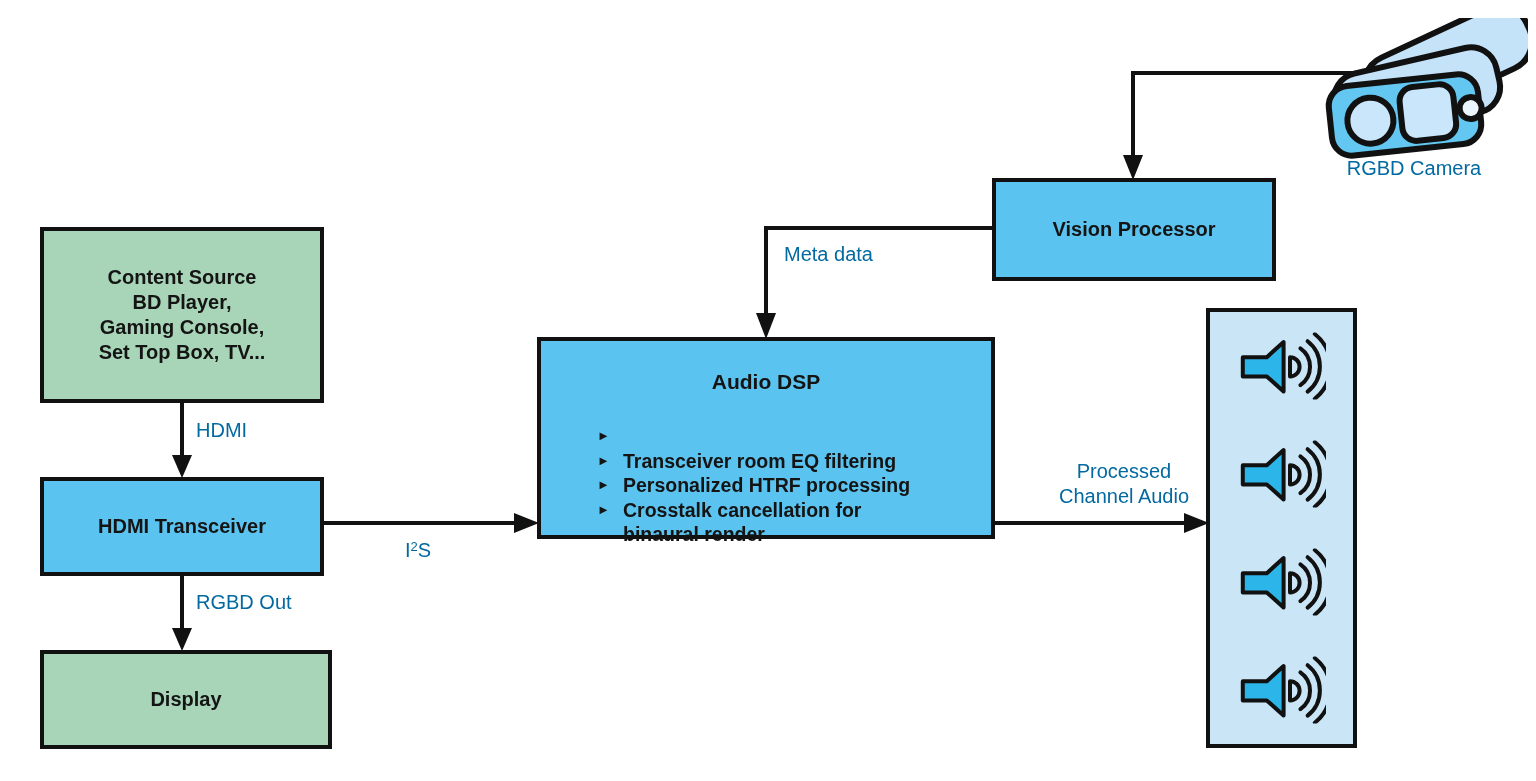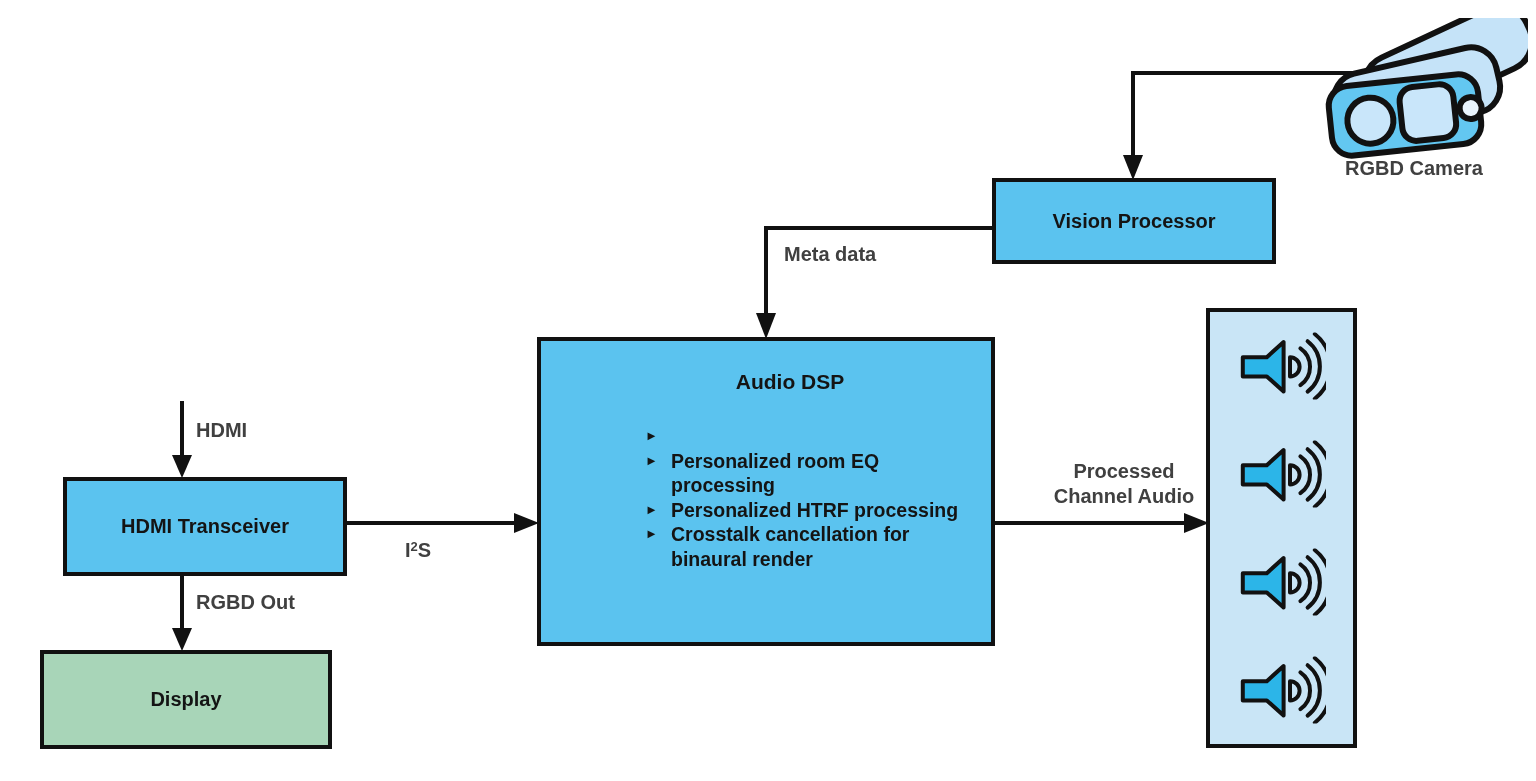--- a/index.html
+++ b/index.html
@@ -21,39 +21,39 @@
     text-align:center;
     font-weight:bold;
     font-size:20px;line-height:25px;
     color:#141414;
   }
   .green{background:#A8D5B8;}
   .blue{background:#5BC3EF;}
   .panel{background:#C9E5F6;}
 
   #content-source{left:40px;top:227px;width:284px;height:176px;}
-  #hdmi-transceiver{left:40px;top:477px;width:284px;height:99px;margin-left:23px;}
+  #hdmi-transceiver{left:40px;top:477px;width:284px;height:99px;}
   #display-box{left:40px;top:650px;width:292px;height:99px;}
-  #audio-dsp{left:537px;top:337px;width:458px;height:309px;justify-content:flex-start;align-items:stretch;text-align:left;padding-left:48px;}
-  #vision-processor{left:992px;top:178px;width:284px;height:86px;}
+  #audio-dsp{left:537px;top:337px;width:458px;height:202px;justify-content:flex-start;align-items:stretch;text-align:left;}
+  #vision-processor{left:992px;top:178px;width:284px;height:103px;}
   #speaker-panel{left:1206px;top:308px;width:151px;height:440px;justify-content:space-around;}
 
   .dsp-title{text-align:center;margin-top:28px;font-size:21px;}
   .bullets{
     margin:30px 14px 0 56px;
     display:grid;
     grid-template-columns:26px 1fr;
     font-size:19.5px;line-height:24.5px;
   }
   .bullets .marker{font-size:13px;line-height:24.5px;}
 
   .edge-label{
     position:absolute;
-    font-weight:bold;font-size:20px;line-height:25px;
-    color:#404040;white-space:nowrap;
+    font-weight:normal;font-size:20px;line-height:25px;
+    color:#0369a1;white-space:nowrap;
   }
   .center{text-align:center;transform:translateX(-50%);}
   sup.i2s{font-size:13px;vertical-align:6px;}
 
   .spk{width:88px;height:70px;display:block;}
   #camera-art{position:absolute;left:1322px;top:18px;width:206px;height:150px;}
 </style>
 </head>
 <body>
 
@@ -77,36 +77,42 @@
     <g fill="#111111" stroke="none">
       <polygon points="172,455 192,455 182,478"></polygon>
       <polygon points="172,628 192,628 182,651"></polygon>
       <polygon points="514,513 514,533 539,523"></polygon>
       <polygon points="1184,513 1184,533 1209,523"></polygon>
       <polygon points="1123,155 1143,155 1133,180"></polygon>
       <polygon points="756,313 776,313 766,339"></polygon>
     </g>
   </svg>
 
+  <div class="box green" id="content-source">
+    <div>Content Source</div>
+    <div>BD Player,</div>
+    <div>Gaming Console,</div>
+    <div>Set Top Box, TV...</div>
+  </div>
 
   <div class="box blue" id="hdmi-transceiver">
     <div>HDMI Transceiver</div>
   </div>
 
   <div class="box green" id="display-box">
     <div>Display</div>
   </div>
 
   <div class="box blue" id="audio-dsp">
     <div class="dsp-title">Audio DSP</div>
     <div class="bullets">
       <span class="marker">►</span>
       <span class="marker"></span>
       <span class="marker">►</span>
-      <span>Personalized room EQ processing</span>
+      <span>Transceiver room EQ filtering</span>
       <span class="marker">►</span>
       <span>Personalized HTRF processing</span>
       <span class="marker">►</span>
       <span>Crosstalk cancellation for</span>
       <span class="marker"></span>
       <span>binaural render</span>
     </div>
   </div>
 
   <div class="box blue" id="vision-processor">

